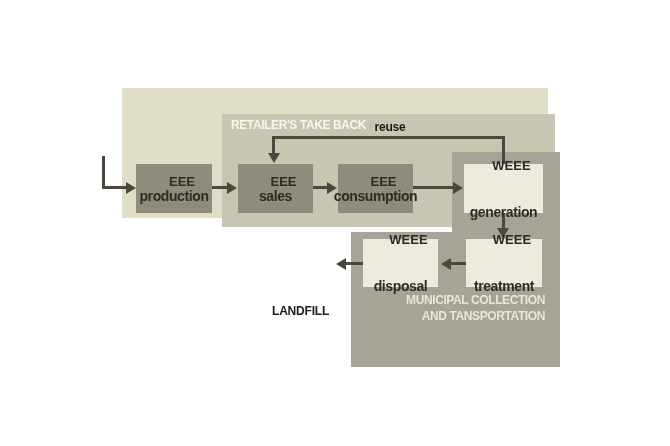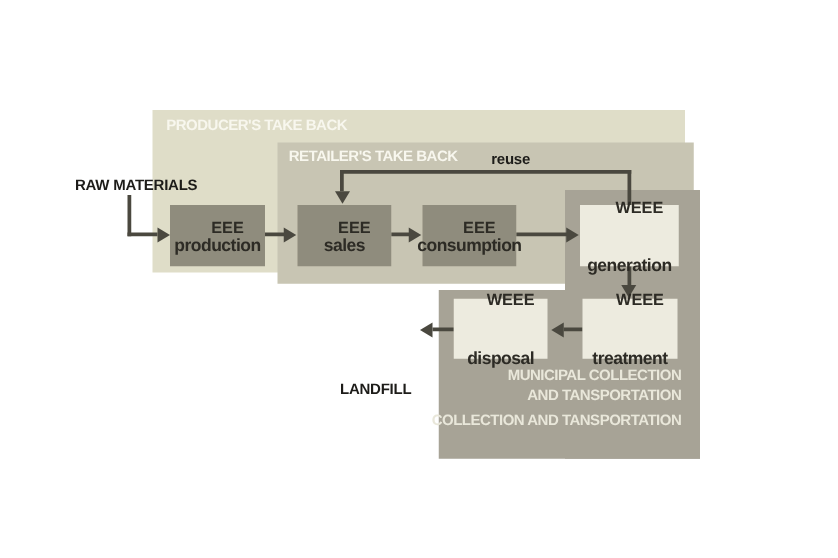--- a/index.html
+++ b/index.html
@@ -41,21 +41,21 @@
     color:var(--collection-label); line-height:15.5px; white-space:nowrap;
   }
   .lbl-municipal { top:293px; }
   .lbl-recycler  { top:329px; }
 
   .free-label {
     position:absolute; font-weight:bold; font-size:12px;
     letter-spacing:-0.2px; color:var(--ink); white-space:nowrap;
   }
   .lbl-raw      { left:60px;  top:141px; }
-  .lbl-reuse    { left:368px; top:120px; width:44px; text-align:right;margin-left:12px; }
+  .lbl-reuse    { left:368px; top:120px; width:44px; text-align:center; }
   .lbl-landfill { left:272px; top:256px;margin-top:48px; }
 
   .node {
     position:absolute; display:flex; flex-direction:column;
     align-items:center; justify-content:center; text-align:center;
     font-weight:bold; color:var(--node-text);
   }
   .node.dark  { background:var(--dark-node); }
   .node.light { background:var(--light-node);gap:32px; }
   .node .l1 { font-size:13px;   line-height:15px;padding-left:16px; }
@@ -128,28 +128,25 @@
   </div>
   <div class="node light n-treatment">
     <span class="l1">WEEE</span>
     <span class="l2">treatment</span>
   </div>
   <div class="node light n-disposal">
     <span class="l1">WEEE</span>
     <span class="l2">disposal</span>
   </div>
 
-  <div class="zone-label lbl-producer">PRODUCER'S TAKE BACK</div>
   <div class="zone-label lbl-retailer">RETAILER'S TAKE BACK</div>
 
   <div class="collection-labels lbl-municipal">
     <div>MUNICIPAL COLLECTION</div>
     <div>AND TANSPORTATION</div>
   </div>
   <div class="collection-labels lbl-recycler">
-    <div>COLLECTION AND TANSPORTATION</div>
   </div>
 
-  <div class="free-label lbl-raw">RAW MATERIALS</div>
   <div class="free-label lbl-reuse">reuse</div>
   <div class="free-label lbl-landfill">LANDFILL</div>
 
 </div>
 
 </body></html>

